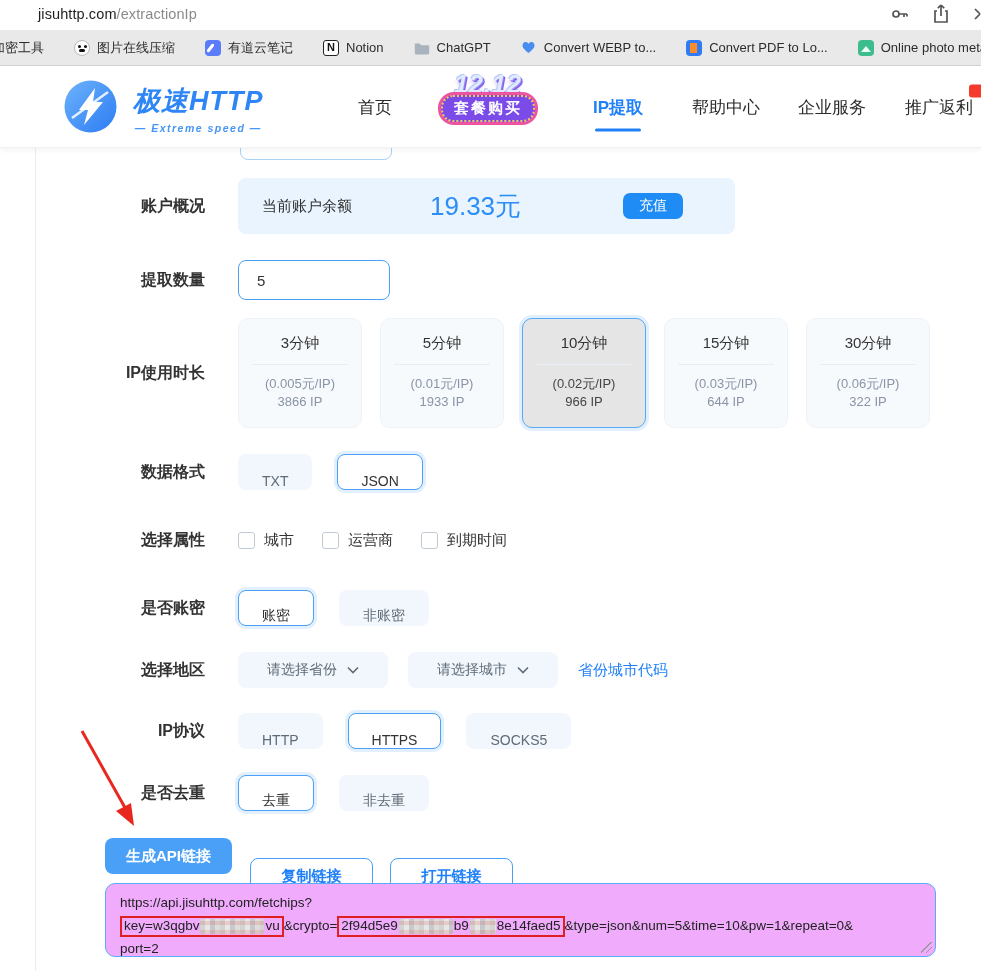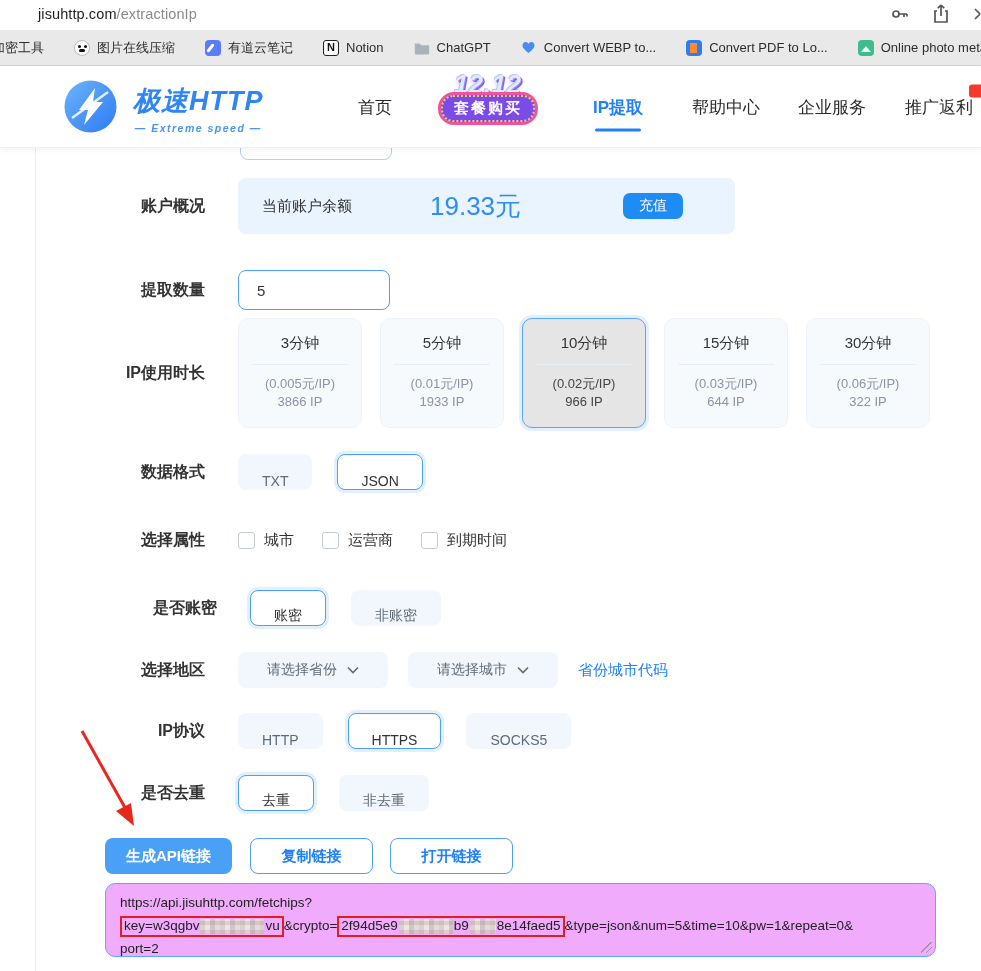--- a/index.html
+++ b/index.html
@@ -74,21 +74,21 @@
   .opt { height:36px; padding:0 23px; border-radius:8px; background:#f2f7fd; color:#5f6b77; font-size:14px; display:inline-flex; align-items:flex-end; margin-right:25px; cursor:pointer; border:1px solid transparent; white-space:nowrap; }
   .opt.selected { background:#fff; border:1px solid #4aa0f6; box-shadow:0 0 0 3px rgba(74,160,246,.16); color:#333; }
 
   .cb-item { display:inline-flex; align-items:center; gap:9px; margin-right:28px; font-size:15px; color:#333; cursor:pointer; }
   .cb-box { width:17px; height:17px; border:1px solid #c2cbd4; border-radius:3px; background:#fff; }
 
   .dropdown { width:150px; height:36px; background:#f2f7fd; border-radius:8px; display:inline-flex; align-items:center; justify-content:center; gap:10px; font-size:14px; color:#5f6b77; margin-right:20px; cursor:pointer; }
   .link { font-size:15px; color:#1f80f8; cursor:pointer; }
 
   .btn-generate { position:absolute; left:105px; width:127px; height:36px; border:none; border-radius:8px; background:#4aa0f6; color:#fff; font-size:15px; font-weight:600; cursor:pointer; font-family:inherit; }
-  .btn-outline { position:absolute; width:123px; height:36px; border:1px solid #4aa0f6; border-radius:8px; background:#fff; color:#1f80f8; font-size:15px; font-weight:600; cursor:pointer; font-family:inherit; }
+  .btn-outline { position:absolute; width:123px; height:36px; border:1px solid #4aa0f6; border-radius:8px; background:#fff; color:#1f80f8; font-size:15px; font-weight:600; cursor:pointer; font-family:inherit;margin-top:20px; }
 
   .api-box { position:absolute; left:105px; top:735px; width:831px; height:74px; border:1px solid #5aabf8; border-radius:10px; background:#f0abfc; padding:7px 14px; font-size:13.5px; color:#222; line-height:1.72; overflow:hidden; }
   .api-line { white-space:nowrap; }
   .redframe { display:inline-block; border:2px solid #e02020; padding:0 2px; line-height:1.25; }
   .pix { display:inline-block; vertical-align:middle; height:15px; border-radius:1px; margin:0 1px;
     background:
       repeating-linear-gradient(0deg, rgba(214,90,90,.20) 0 4px, rgba(255,255,255,0) 4px 9px),
       repeating-linear-gradient(90deg, #d3d3d3 0 5px, #e9e7e5 5px 10px, #c6c9cd 10px 15px, #dfdcd9 15px 20px); }
   .pix-a { width:64px; } .pix-b { width:54px; } .pix-c { width:26px; }
   .resize-handle { position:absolute; right:3px; bottom:3px; width:11px; height:11px;
@@ -204,21 +204,21 @@
       <div class="row-label">账户概况</div>
       <div class="row-controls">
         <div class="acct-box">
           <span class="acct-balance-label">当前账户余额</span>
           <span class="acct-balance-value">19.33元</span>
           <button class="btn-recharge">充值</button>
         </div>
       </div>
     </div>
 
-    <div class="form-row" style="top:122px; height:40px;align-items:center;">
+    <div class="form-row" style="top:112px; height:40px;align-items:center;">
       <div class="row-label">提取数量</div>
       <div class="row-controls">
         <input class="qty-input" value="5" style="">
       </div>
     </div>
 
     <div class="form-row" style="top:170px; height:110px;">
       <div class="row-label">IP使用时长</div>
       <div class="row-controls cards">
         <div class="duration-card">
@@ -277,21 +277,21 @@
             <span class="cb-box"></span>
             <span>运营商</span>
           </span>
         <span class="cb-item">
             <span class="cb-box"></span>
             <span>到期时间</span>
           </span>
       </div>
     </div>
 
-    <div class="form-row" style="top:442px; height:36px;padding-left:12px;">
+    <div class="form-row" style="top:442px; height:36px;">
       <div class="row-label">是否账密</div>
       <div class="row-controls">
         <span class="opt selected">
             <span>账密</span>
           </span>
         <span class="opt">
             <span>非账密</span>
           </span>
       </div>
     </div>

